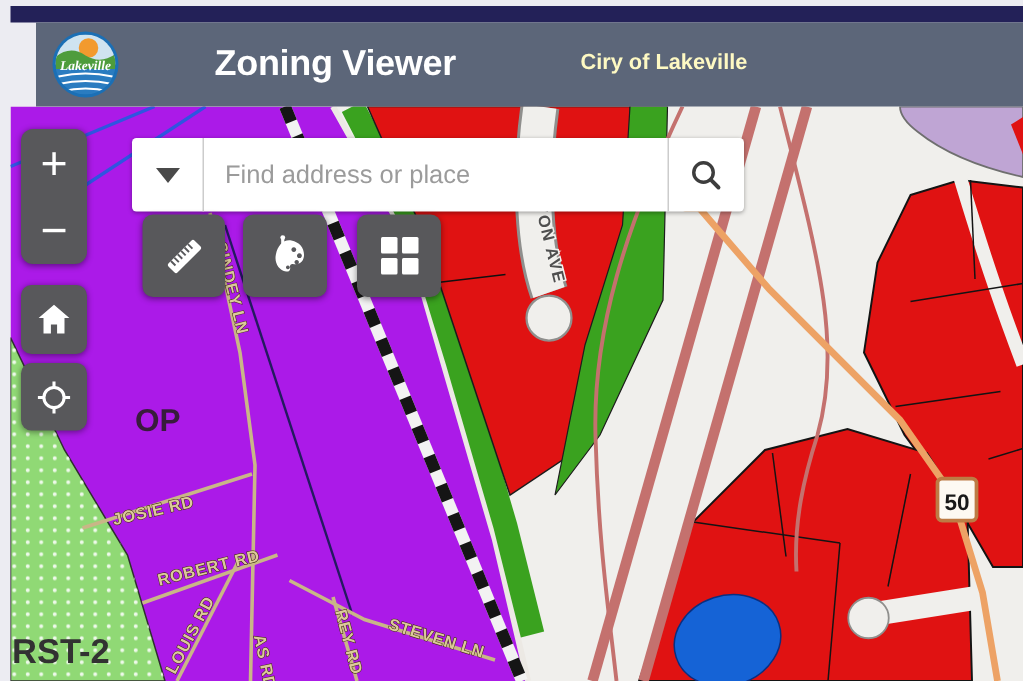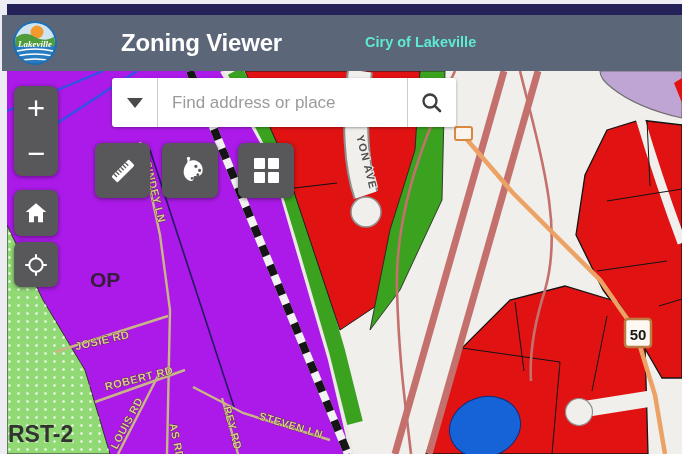--- a/index.html
+++ b/index.html
@@ -1,40 +1,40 @@
 <!DOCTYPE html>
 <html><head>
 <meta charset="utf-8">
 <style>
   html,body{margin:0;padding:0;background:#dfe0e8;font-family:"Liberation Sans",sans-serif;}
   .frame{position:relative;width:682px;height:454px;background:#ececf2;overflow:hidden;}
 
   
   .navy-strip{position:absolute;left:7px;right:0;top:4px;height:11px;background:#232158;}
-  .header{position:absolute;left:2px;right:0;top:15px;height:56px;background:#5c6679;display:flex;align-items:center;}
+  .header{position:absolute;left:24px;right:0;top:15px;height:56px;background:#5c6679;display:flex;align-items:center;}
   .logo{position:absolute;left:10px;top:5px;width:46px;height:46px;}
   .app-title{position:absolute;left:79px;top:14px;color:#ffffff;font-size:24px;font-weight:bold;letter-spacing:-0.2px;margin-left:40px;}
-  .app-subtitle{position:absolute;left:363px;top:19px;color:#5eead4;font-size:14.5px;font-weight:bold;}
+  .app-subtitle{position:absolute;left:363px;top:19px;color:#fef9c3;font-size:14.5px;font-weight:bold;}
 
   
   .map-wrap{position:absolute;left:7px;top:71px;width:675px;height:383px;background:#f0efec;}
   .maplabel{font-family:"Liberation Sans",sans-serif;font-weight:bold;font-size:11px;fill:#dcc99b;stroke:#3f3008;stroke-width:0.7px;paint-order:stroke;letter-spacing:0.5px;}
   .roadlabel{font-family:"Liberation Sans",sans-serif;font-weight:bold;font-size:11px;fill:#4f4f4f;stroke:#f2f1ee;stroke-width:2px;paint-order:stroke;letter-spacing:1px;}
   .zonelabel-op{font-family:"Liberation Sans",sans-serif;font-weight:bold;font-size:21px;fill:#381c3c;}
   .zonelabel-rst{font-family:"Liberation Sans",sans-serif;font-weight:bold;font-size:23px;fill:#323232;}
   .shieldtext{font-family:"Liberation Sans",sans-serif;font-weight:bold;font-size:15px;fill:#191919;}
 
   
   .wbtn{position:absolute;background:#58585b;border-radius:7px;box-shadow:0 1px 4px rgba(0,0,0,.45);display:flex;align-items:center;justify-content:center;cursor:pointer;}
   .zoom-panel{position:absolute;left:14px;top:86px;width:44px;height:90px;background:#58585b;border-radius:8px;box-shadow:0 1px 4px rgba(0,0,0,.45);display:flex;flex-direction:column;}
   .zoom-half{flex:1;display:flex;align-items:center;justify-content:center;color:#fff;font-size:31px;font-weight:400;cursor:pointer;line-height:1;}
   .home-btn{left:14px;top:190px;width:44px;height:46px;}
   .locate-btn{left:14px;top:242px;width:44px;height:45px;}
 
-  .searchbar{position:absolute;left:88px;top:78px;width:344px;height:49px;background:#ffffff;border-radius:3px;box-shadow:0 1px 3px rgba(0,0,0,.35);display:flex;align-items:stretch;margin-left:24px;}
+  .searchbar{position:absolute;left:88px;top:92px;width:408px;height:49px;background:#ffffff;border-radius:3px;box-shadow:0 1px 3px rgba(0,0,0,.35);display:flex;align-items:stretch;}
   .search-dd{width:47px;display:flex;align-items:center;justify-content:center;cursor:pointer;border-right:1px solid #cccccc;}
   .dd-caret{width:0;height:0;border-left:8px solid transparent;border-right:8px solid transparent;border-top:10px solid #4a4a4a;}
   .search-input{flex:1;border:none;outline:none;padding:0 14px;font-size:17px;color:#444;font-family:"Liberation Sans",sans-serif;background:transparent;}
   .search-input::placeholder{color:#9b9b9b;}
   .search-go{width:50px;display:flex;align-items:center;justify-content:center;cursor:pointer;border-left:1px solid #cccccc;}
 
   .tool-measure{left:95px;top:143px;width:55px;height:55px;}
   .tool-draw{left:162px;top:143px;width:56px;height:55px;}
   .tool-basemap{left:238px;top:143px;width:56px;height:55px;}
   .gridicon{width:25px;height:25px;display:grid;grid-template-columns:1fr 1fr;grid-template-rows:1fr 1fr;gap:3px;}

